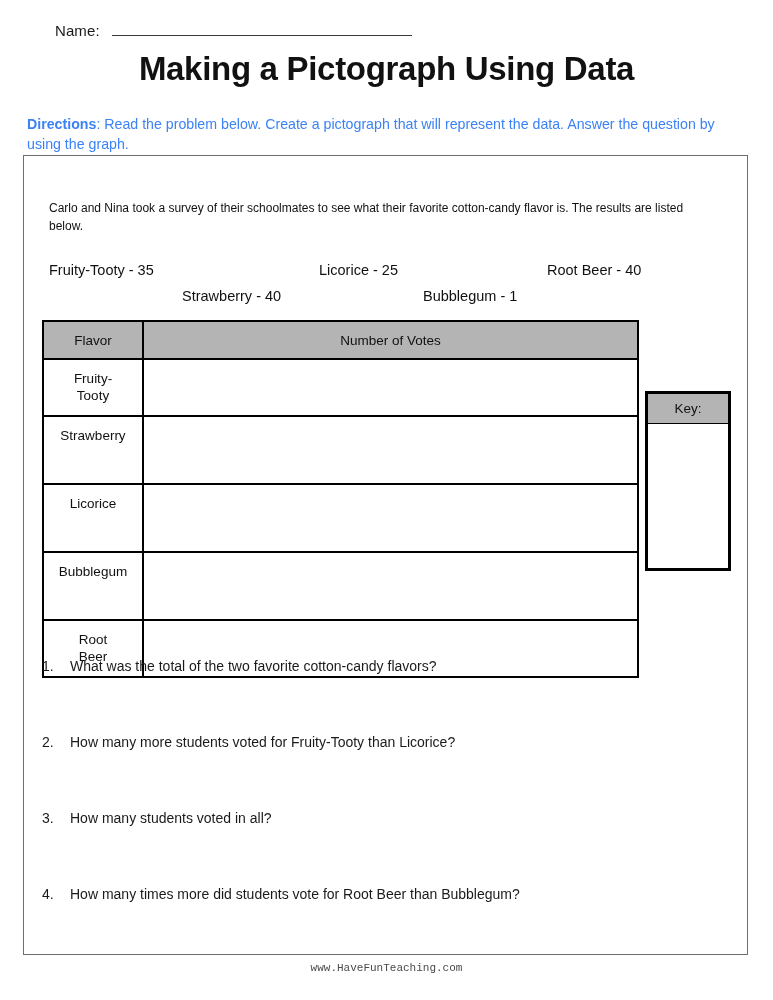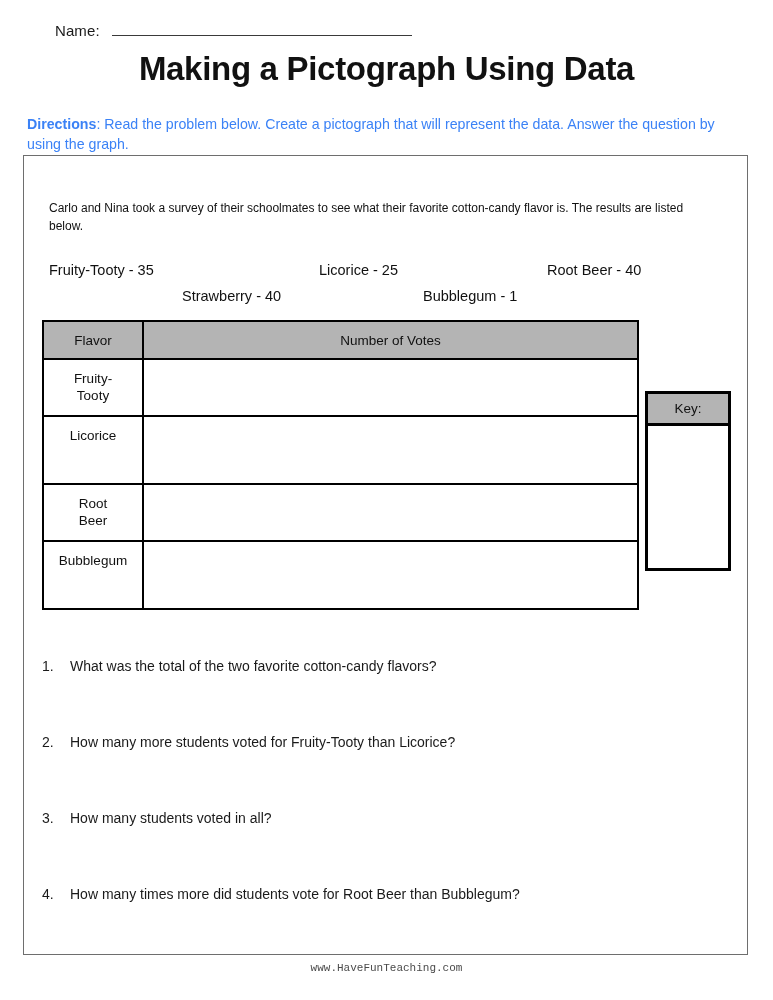--- a/index.html
+++ b/index.html
@@ -150,21 +150,21 @@
     top: 391px;
     width: 86px;
     height: 180px;
     border: 3px solid #000000;
     box-sizing: border-box;
     background: #ffffff;
   }
   .key-header {
     height: 29px;
     background: #b4b4b4;
-    border-bottom: 3px solid #000000;
+    border-bottom: 1px solid #000000;
     display: flex;
     align-items: center;
     justify-content: center;
     font-size: 13.5px;
     color: #111111;
   }
   .key-body { height: calc(100% - 32px); background: #ffffff; }
 
   
   .questions {
@@ -243,34 +243,38 @@
   </thead>
   <tbody>
     <tr>
       <td class="flavor-cell two-line">
         <span>Fruity-</span><br>
         <span>Tooty</span>
       </td>
       <td class="votes-cell"></td>
     </tr>
     <tr>
+      <td class="flavor-cell one-line">Strawberry</td>
+      <td class="votes-cell"></td>
+    </tr>
+    <tr>
       <td class="flavor-cell one-line">Licorice</td>
+      <td class="votes-cell"></td>
+    </tr>
+    <tr>
+      <td class="flavor-cell one-line">Bubblegum</td>
       <td class="votes-cell"></td>
     </tr>
     <tr>
       <td class="flavor-cell two-line">
         <span>Root</span><br>
         <span>Beer</span>
       </td>
       <td class="votes-cell"></td>
     </tr>
-    <tr>
-      <td class="flavor-cell one-line">Bubblegum</td>
-      <td class="votes-cell"></td>
-    </tr>
   </tbody>
 </table>
 
 <div class="key-box">
   <div class="key-header">Key:</div>
   <div class="key-body"></div>
 </div>
 
 <div class="questions">
   <div class="question-item">

